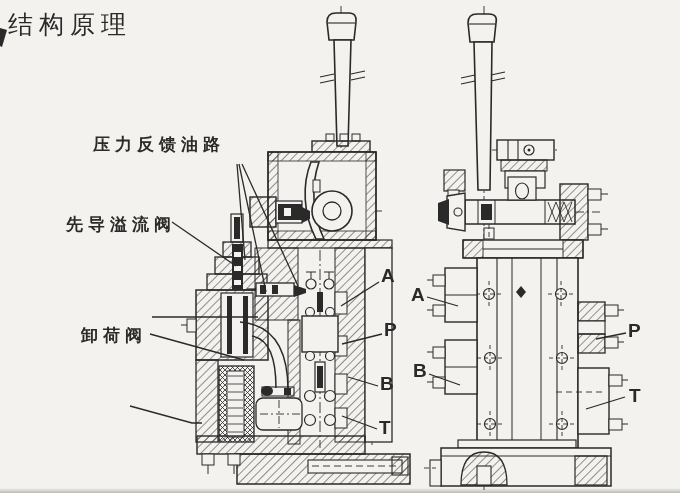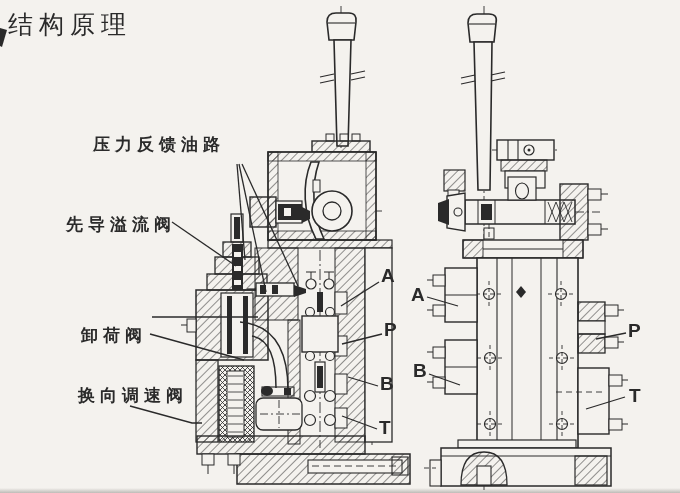--- a/index.html
+++ b/index.html
@@ -349,21 +349,20 @@
     <line x1="626" y1="333" x2="596" y2="339"></line>
     <line x1="625" y1="397" x2="586" y2="409"></line>
   </g>
 </svg>
 
 <div class="lbl title" style="left:8px;top:12px;">结构原理</div>
 
 <div class="lbl zh" style="left:93px;top:136px;">压力反馈油路</div>
 <div class="lbl zh" style="left:66px;top:207px;margin-top:9px;">先导溢流阀</div>
 <div class="lbl zh" style="left:81px;top:315px;margin-top:12px;">卸荷阀</div>
-<div class="lbl zh" style="left:78px;top:387px;">换向调速阀</div>
 
 <div class="lbl port" style="left:381px;top:266px;">A</div>
 <div class="lbl port" style="left:384px;top:320px;">P</div>
 <div class="lbl port" style="left:380px;top:374px;">B</div>
 <div class="lbl port" style="left:379px;top:418px;">T</div>
 
 <div class="lbl port" style="left:411px;top:285px;">A</div>
 <div class="lbl port" style="left:413px;top:361px;">B</div>
 <div class="lbl port" style="left:628px;top:321px;">P</div>
 <div class="lbl port" style="left:629px;top:386px;">T</div>

